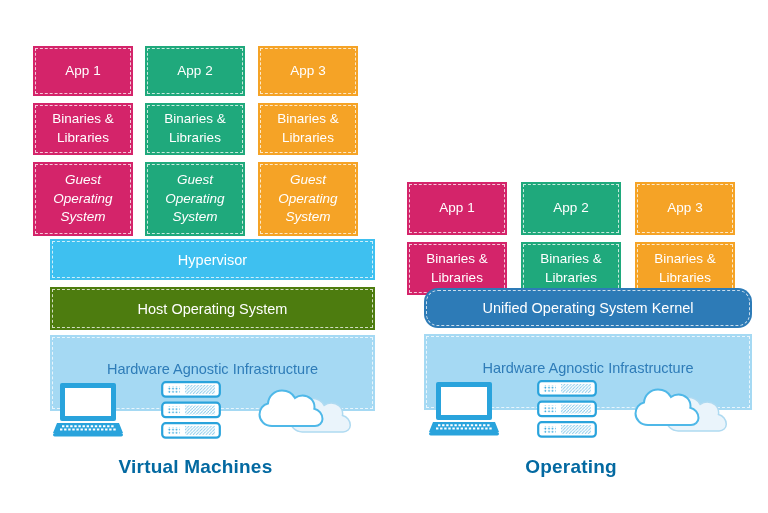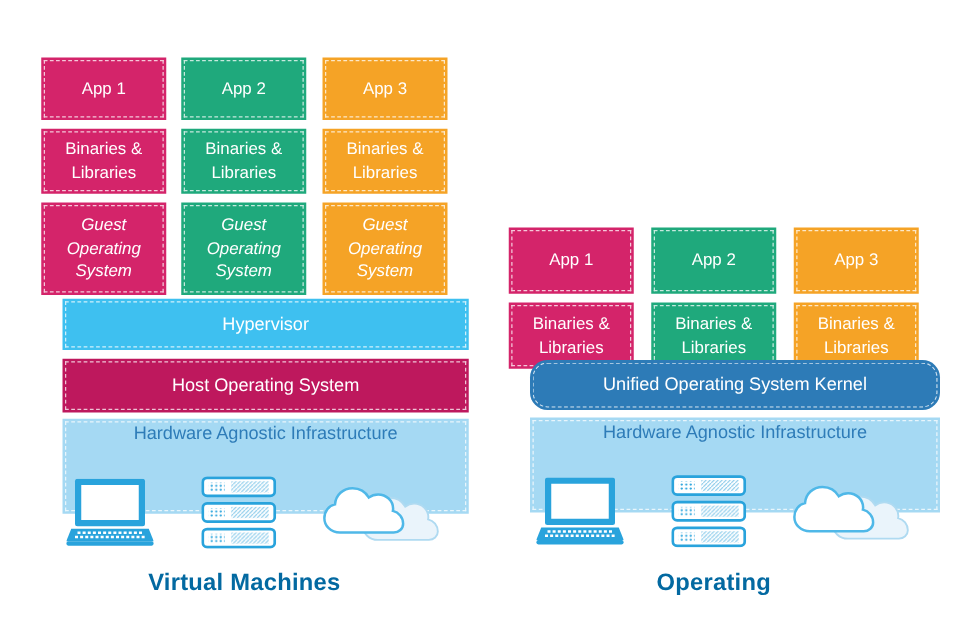--- a/index.html
+++ b/index.html
@@ -32,21 +32,21 @@
   .hostos     { top:287px; height:43px; }
   .hw-vm      { top:335px; height:76px; }
 
   .row-app-ct { top:168px; height:53px; }
   .row-bin-ct { top:228px; height:53px; }
   .kernel     { top:288px; height:40px;border-radius:14px; }
   .hw-ct      { top:334px; height:76px; }
 
   .hardware {
     align-items:flex-start; color:#2E7CB8;
-    padding-top:2px; font-size:14.5px;
+    padding-top:24px; font-size:14.5px;
   }
   .icon { position:absolute; }
   .caption {
     position:absolute; left:0; top:456px; width:100%;
     text-align:center; color:#0369a1;
     font-size:19px; font-weight:600; letter-spacing:0.2px;
   }
 </style>
 </head>
 <body>
@@ -82,21 +82,21 @@
         <span>Guest Operating System</span>
       </div>
     <div class="box col-c row-guest" style="background-color: rgb(245, 163, 38);">
         <span>Guest Operating System</span>
       </div>
 
     <div class="bar hypervisor" style="background-color: rgb(62, 192, 240);">
         <span>Hypervisor</span>
       </div>
 
-    <div class="bar hostos" style="background-color: #be185d;">
+    <div class="bar hostos" style="background-color: #4d7c0f;">
         <span>Host Operating System</span>
       </div>
 
     <div class="bar hardware hw-vm" style="background-color: rgb(165, 217, 243);">
         <span>Hardware Agnostic Infrastructure</span>
       </div>
 
     <svg class="icon" style="left:20px; top:383px;" width="70" height="55" viewBox="0 0 70 55">
       <rect x="7" y="0" width="56" height="38" rx="2" fill="#29A3DC"></rect>
       <rect x="12" y="5" width="46" height="28" fill="#ffffff"></rect>

